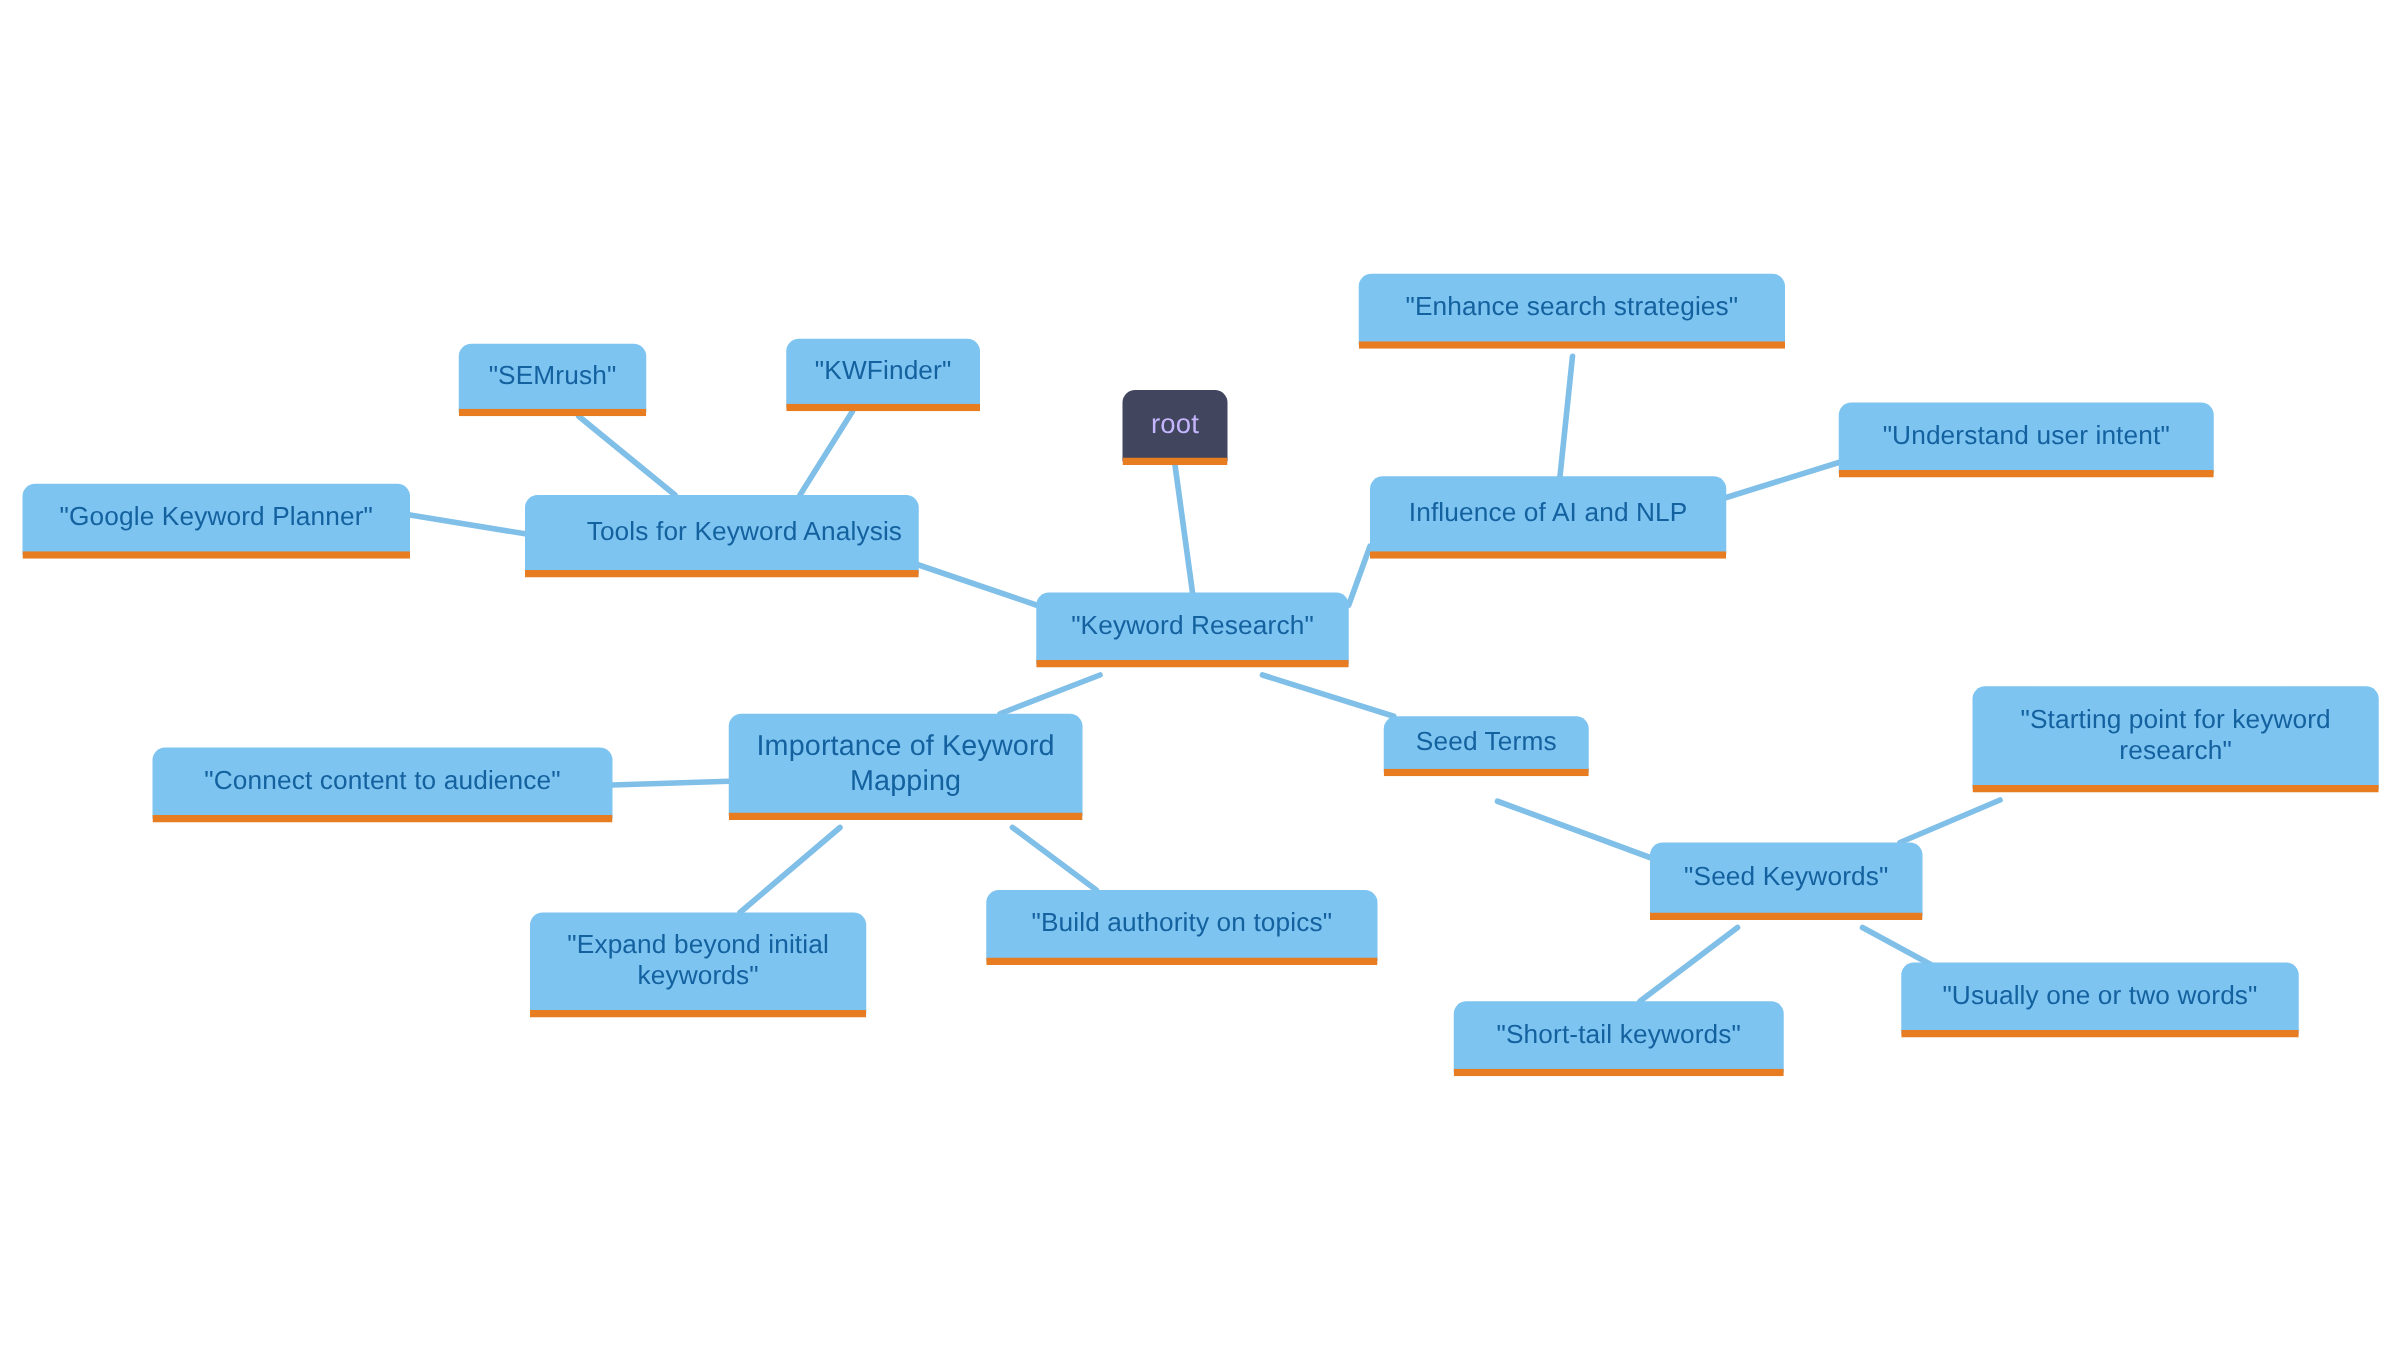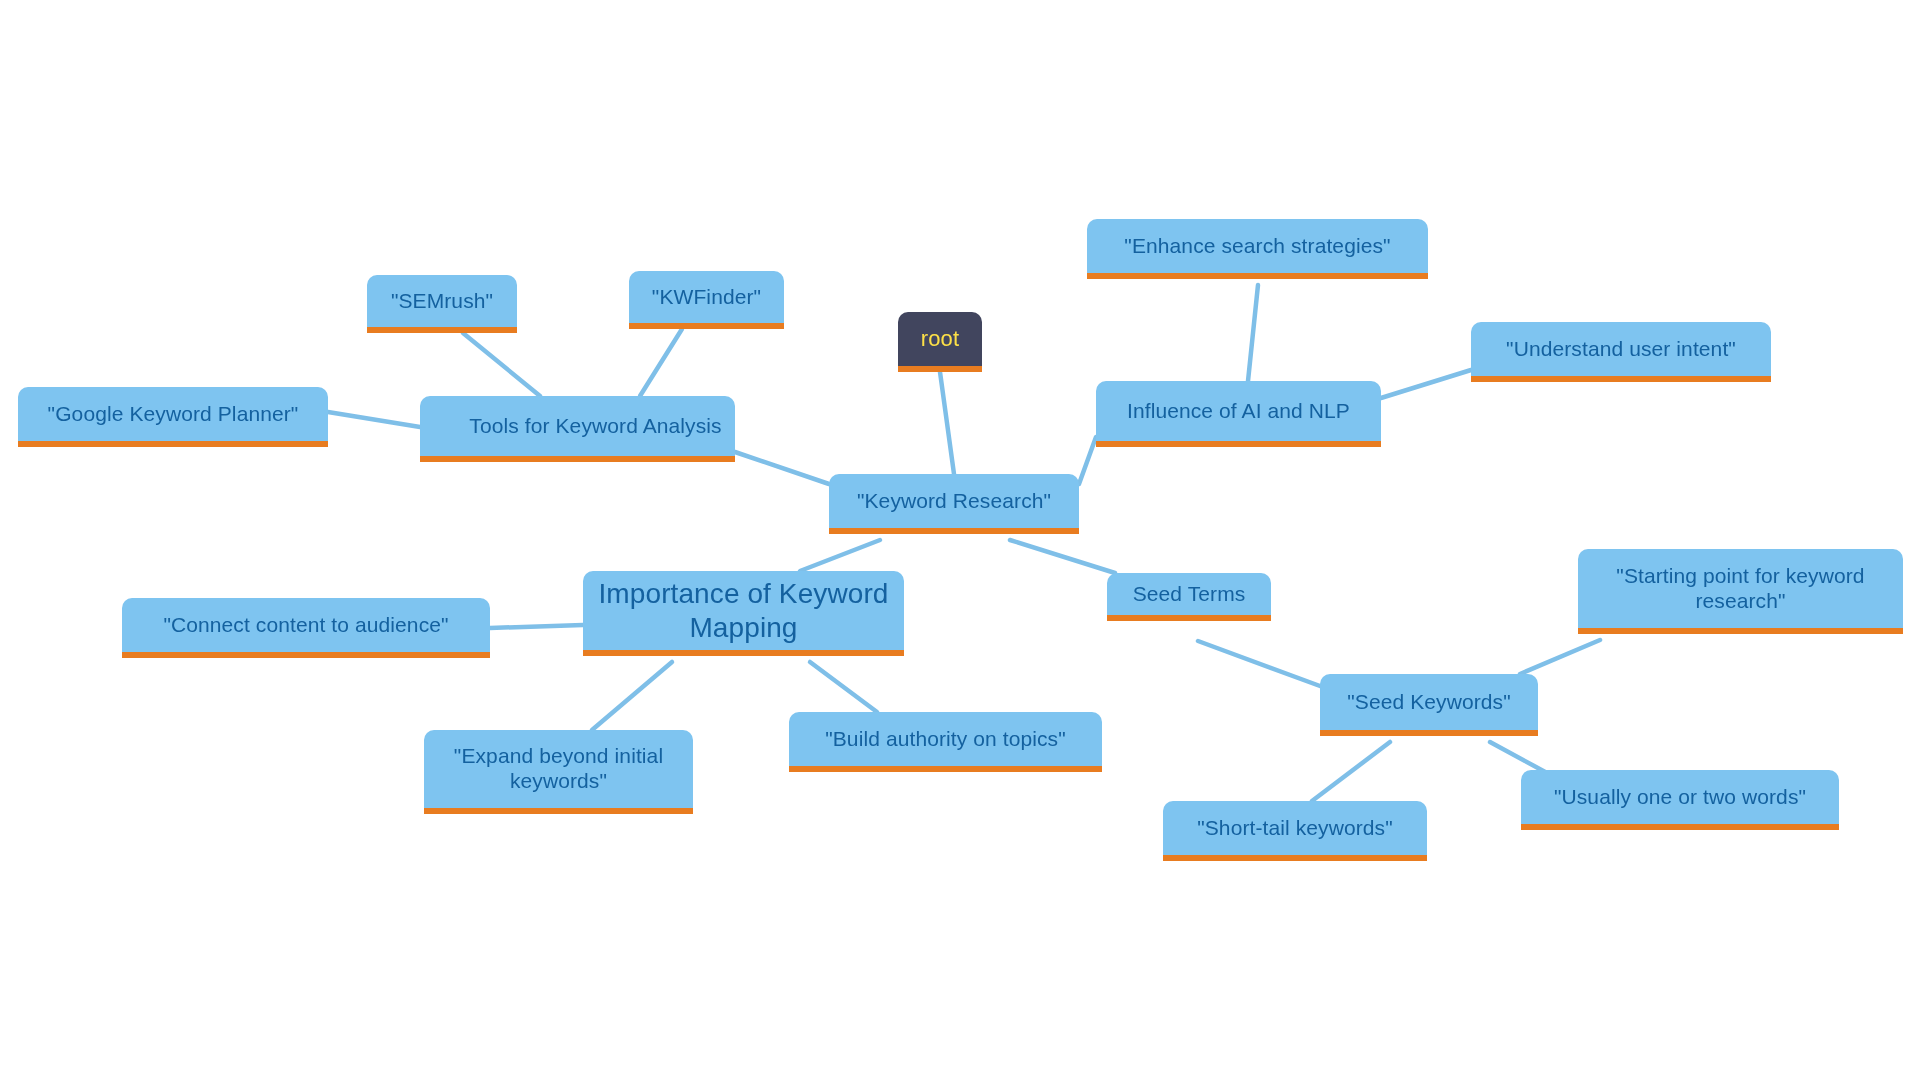--- a/index.html
+++ b/index.html
@@ -41,21 +41,21 @@
     border-bottom-right-radius: 0;
     border-bottom: 6px solid #e87c20;
     font-size: 21px;
     line-height: 1.18;
     padding: 4px 10px;
     letter-spacing: 0.1px;
     white-space: pre-line;
   }
   .mm-node.root-node {
     background: #41455e;
-    color: #fde047;
+    color: #c4b5fd;
   }
 </style>
 </head>
 <body>
 
 <div id="mindmap-canvas">
   <svg id="edge-layer" viewBox="0 0 1920 1080" width="1920" height="1080" xmlns="http://www.w3.org/2000/svg">
       <line x1="940" y1="372" x2="954" y2="474" stroke="#7fbfe8" stroke-width="4.5" stroke-linecap="round"></line>
       <line x1="829" y1="484" x2="735" y2="452" stroke="#7fbfe8" stroke-width="4.5" stroke-linecap="round"></line>
       <line x1="540" y1="396" x2="463" y2="333" stroke="#7fbfe8" stroke-width="4.5" stroke-linecap="round"></line>
@@ -77,21 +77,21 @@
   <div id="node-layer">
       <div class="mm-node root-node" style="left: 898px; top: 312px; width: 84px; height: 60px; font-size: 22px;">root</div>
       <div class="mm-node" style="left: 829px; top: 474px; width: 250px; height: 60px; font-size: 21px;">"Keyword Research"</div>
       <div class="mm-node" style="left: 420px; top: 396px; width: 315px; height: 66px; font-size: 21px; padding-left: 46px;">Tools for Keyword Analysis</div>
       <div class="mm-node" style="left: 367px; top: 275px; width: 150px; height: 58px; font-size: 21px;">"SEMrush"</div>
       <div class="mm-node" style="left: 629px; top: 271px; width: 155px; height: 58px; font-size: 21px;">"KWFinder"</div>
       <div class="mm-node" style="left: 18px; top: 387px; width: 310px; height: 60px; font-size: 21px;">"Google Keyword Planner"</div>
       <div class="mm-node" style="left: 1096px; top: 381px; width: 285px; height: 66px; font-size: 21px;">Influence of AI and NLP</div>
       <div class="mm-node" style="left: 1087px; top: 219px; width: 341px; height: 60px; font-size: 21px;">"Enhance search strategies"</div>
       <div class="mm-node" style="left: 1471px; top: 322px; width: 300px; height: 60px; font-size: 21px;">"Understand user intent"</div>
-      <div class="mm-node" style="left: 583px; top: 571px; width: 321px; height: 85px; font-size: 28px;">Importance of Keyword
+      <div class="mm-node" style="left: 583px; top: 571px; width: 283px; height: 85px; font-size: 23px;">Importance of Keyword
 Mapping</div>
       <div class="mm-node" style="left: 122px; top: 598px; width: 368px; height: 60px; font-size: 21px;">"Connect content to audience"</div>
       <div class="mm-node" style="left: 424px; top: 730px; width: 269px; height: 84px; font-size: 21px;">"Expand beyond initial
 keywords"</div>
       <div class="mm-node" style="left: 789px; top: 712px; width: 313px; height: 60px; font-size: 21px;">"Build authority on topics"</div>
       <div class="mm-node" style="left: 1107px; top: 573px; width: 164px; height: 48px; font-size: 21px;">Seed Terms</div>
       <div class="mm-node" style="left: 1320px; top: 674px; width: 218px; height: 62px; font-size: 21px;">"Seed Keywords"</div>
       <div class="mm-node" style="left: 1578px; top: 549px; width: 325px; height: 85px; font-size: 21px;">"Starting point for keyword
 research"</div>
       <div class="mm-node" style="left: 1163px; top: 801px; width: 264px; height: 60px; font-size: 21px;">"Short-tail keywords"</div>

